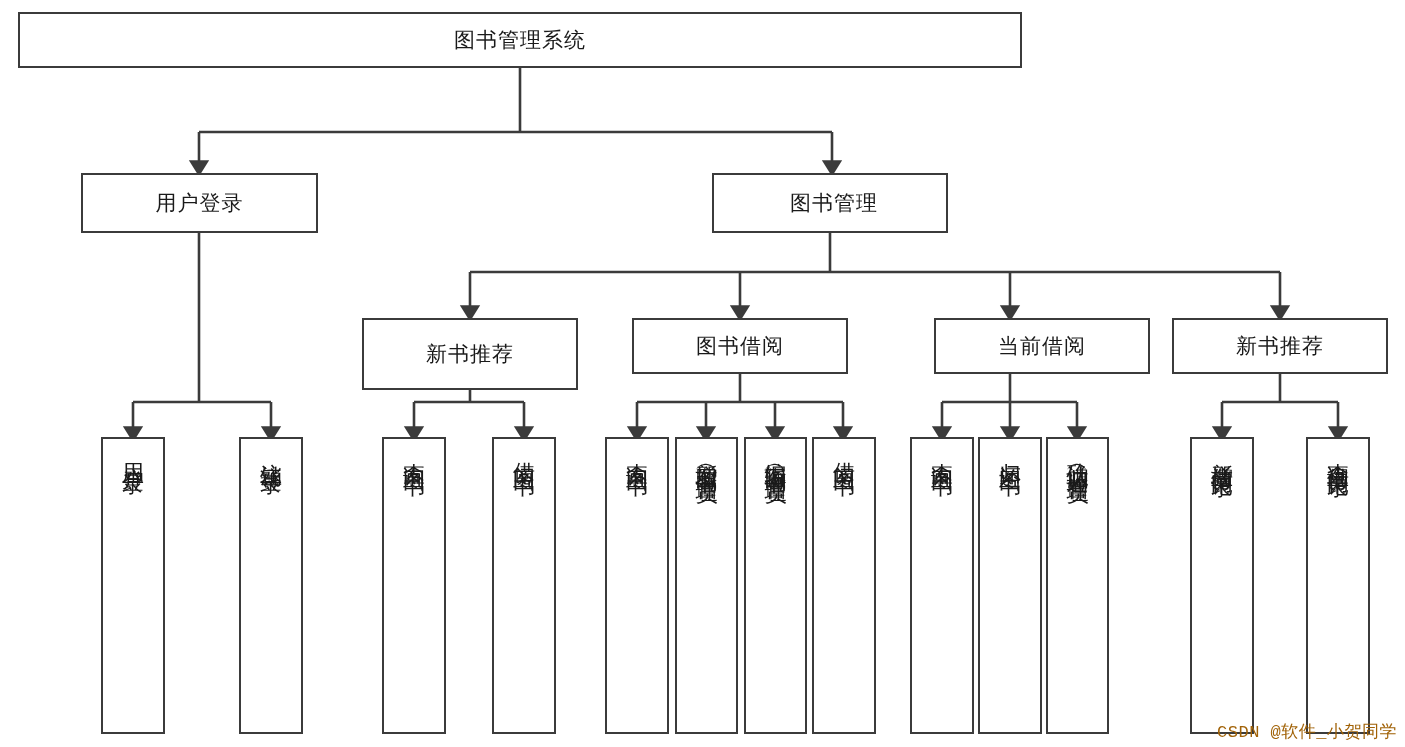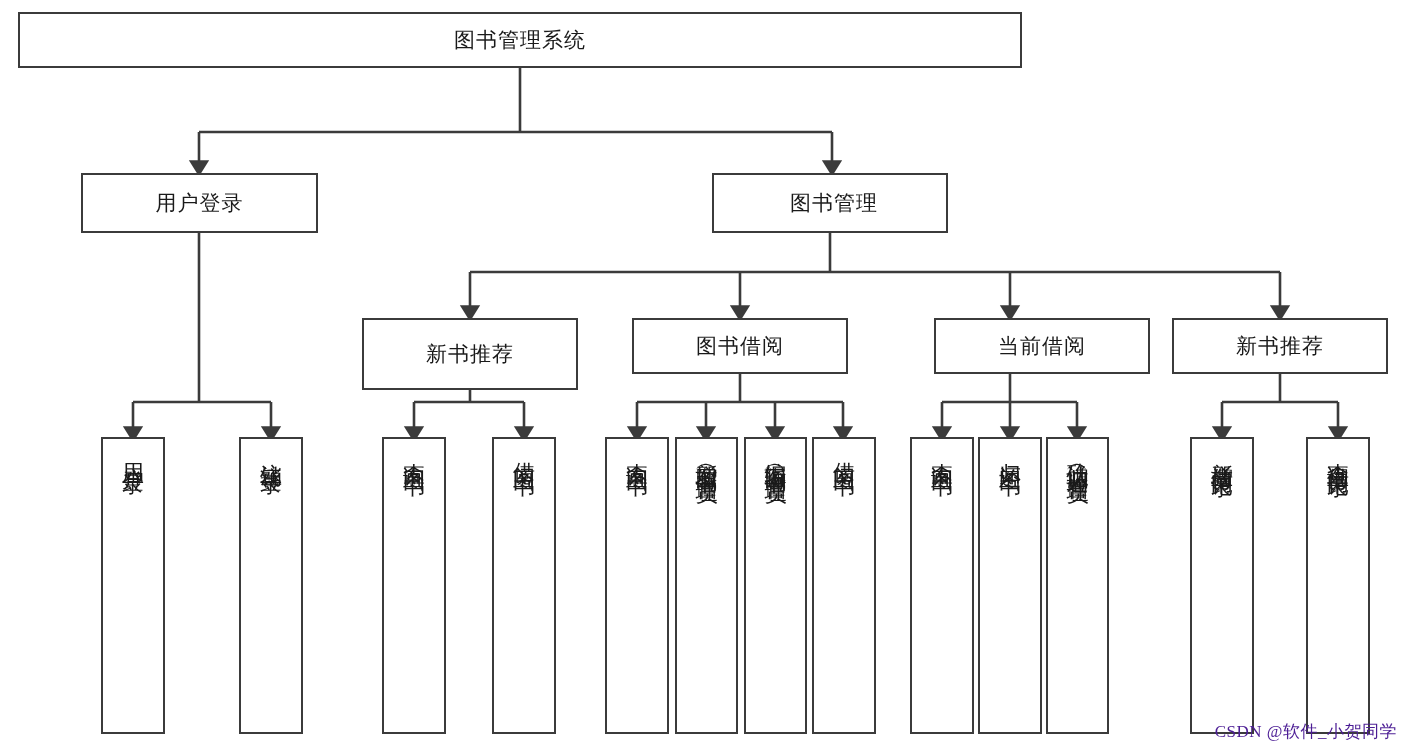--- a/index.html
+++ b/index.html
@@ -62,24 +62,24 @@
     max-height: 100%;
   }
   .node.v.tall .lbl {
     letter-spacing: 3px;
   }
   .watermark {
     position: absolute;
     right: 8px;
     bottom: 4px;
     font-size: 17px;
-    color: #4c1d95;
+    color: #a16207;
     white-space: nowrap;
     letter-spacing: 0.5px;
-    font-family: Liberation Serif, serif;
+    font-family: Liberation Mono, monospace;
     margin-left: 26px;
   }
 </style>
 </head>
 <body>
 
 <div id="canvas">
 
   <svg id="edges" viewBox="0 0 1405 747" xmlns="http://www.w3.org/2000/svg">
     <defs>

